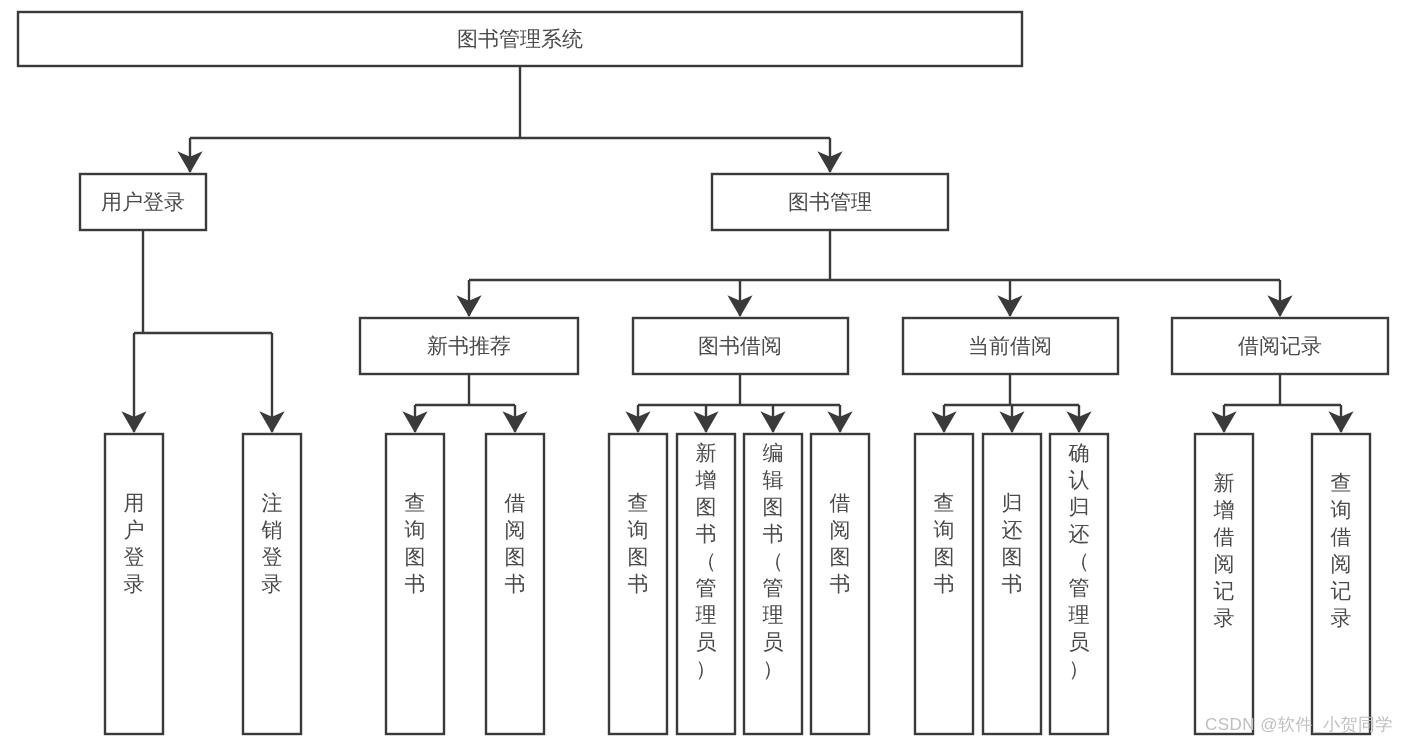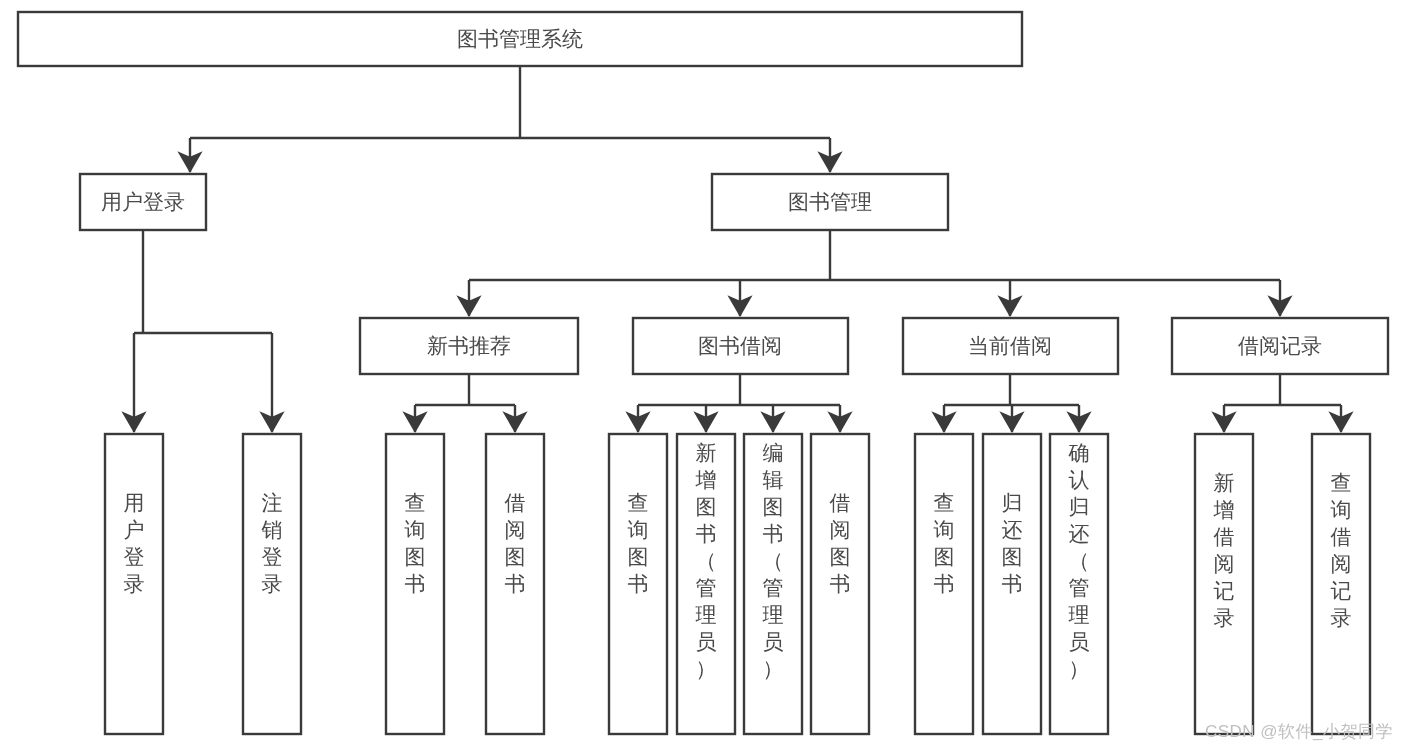--- a/index.html
+++ b/index.html
@@ -50,21 +50,21 @@
     fill: none;
     stroke-linecap: butt;
   }
   .arrow-head {
     fill: #3a3a3a;
     stroke: none;
   }
   .watermark {
     position: absolute;
     right: 12px;
-    bottom: 4px;
+    bottom: 11px;
     font-family: "Liberation Sans", "DejaVu Sans", sans-serif;
     font-size: 17px;
     color: #bfbfbf;
     letter-spacing: 0.5px;
     white-space: nowrap;
     pointer-events: none;
   }
 </style>
 </head>
 <body>

